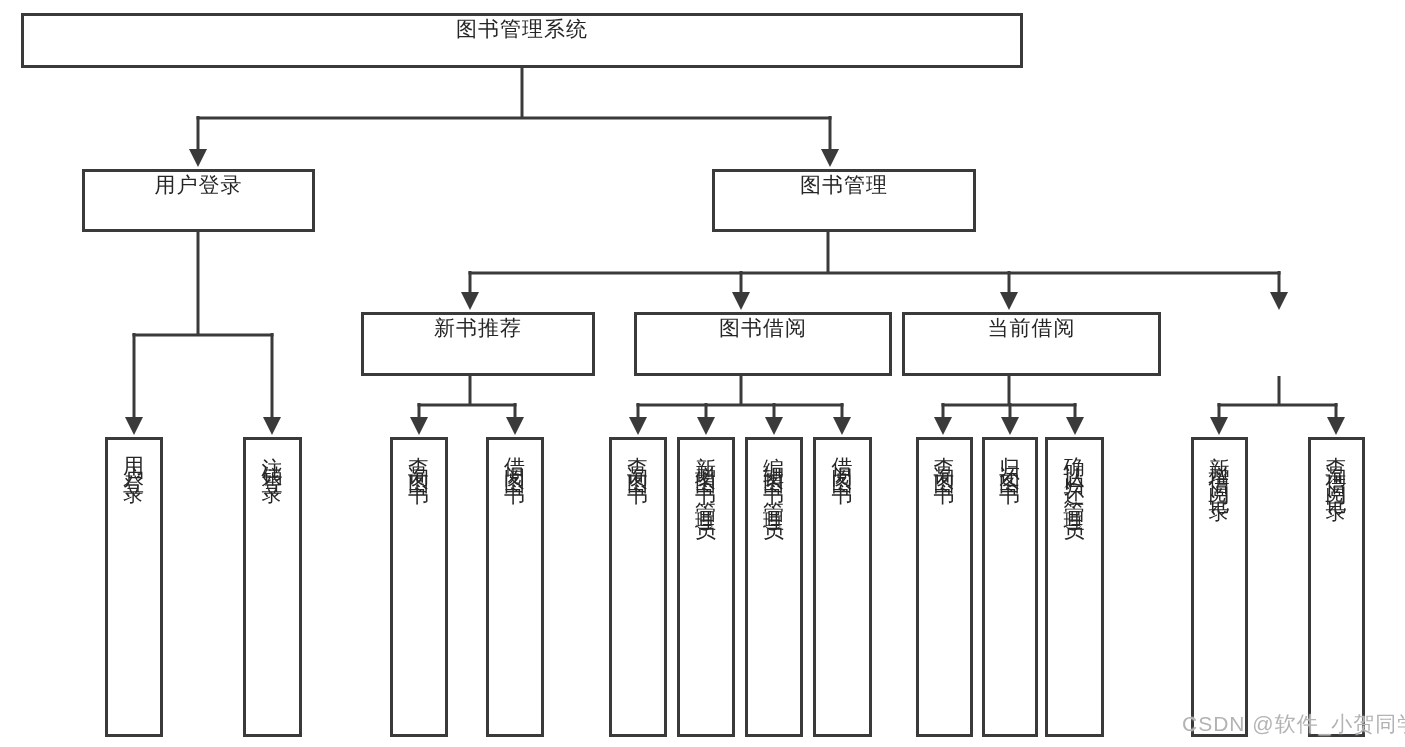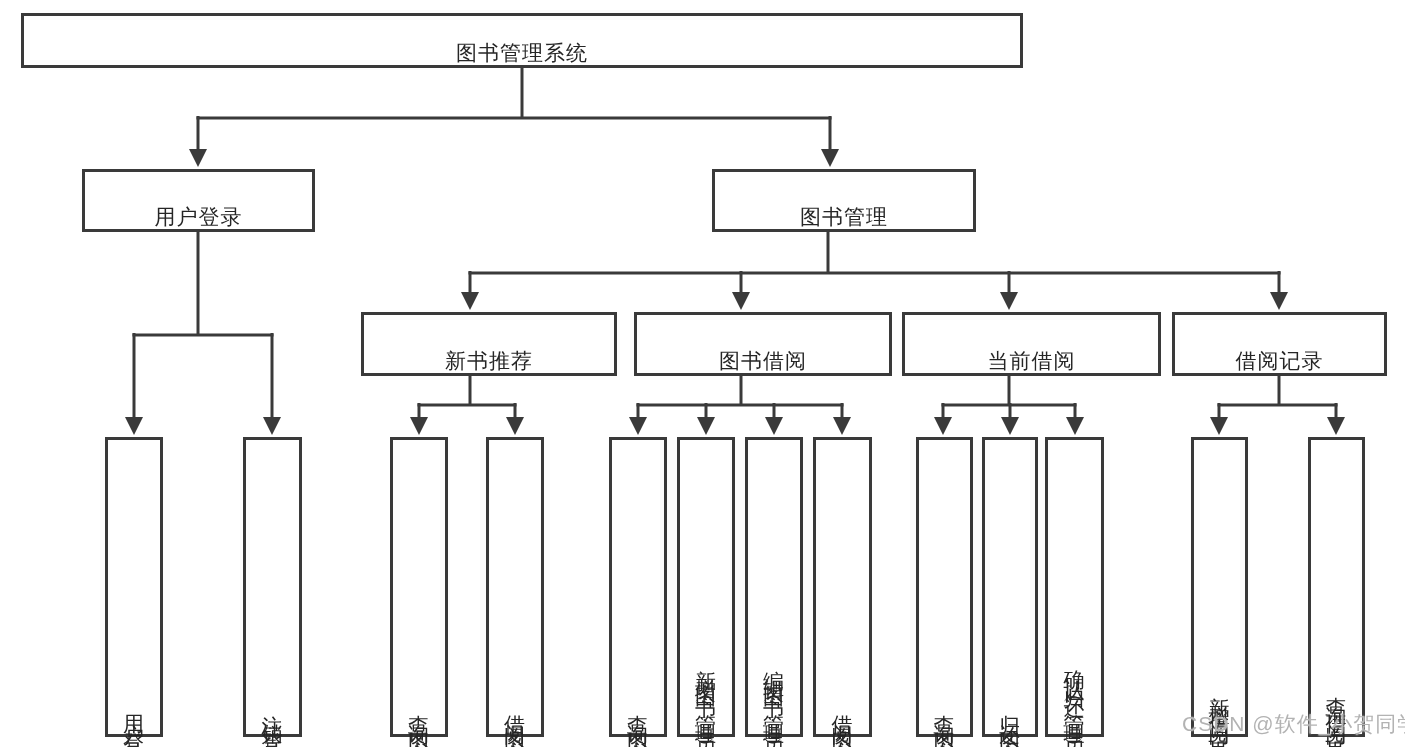--- a/index.html
+++ b/index.html
@@ -9,21 +9,21 @@
     background:#ffffff;
     font-family:"Liberation Sans", sans-serif;
     overflow:hidden;
   }
   .node{
     position:absolute;
     box-sizing:border-box;
     background:#ffffff;
     border:3px solid #3a3a3a;
     display:flex;
-    align-items:flex-end;
+    align-items:flex-start;
     justify-content:center;
     color:#262626;
     font-size:21px;
     line-height:1.2;
     z-index:2;
   }
   .node.h span{white-space:nowrap;letter-spacing:1px;}
   .node.v span{
     writing-mode:vertical-rl;
     text-orientation:mixed;
@@ -132,32 +132,29 @@
     <span>图书管理系统</span>
   </div>
 
   <div class="node h" style="left:82px;top:169px;width:233px;height:63px">
     <span>用户登录</span>
   </div>
   <div class="node h" style="left:712px;top:169px;width:264px;height:63px">
     <span>图书管理</span>
   </div>
 
-  <div class="node h" style="left:361px;top:312px;width:256px;height:64px">
+  <div class="node h" style="left:361px;top:312px;width:234px;height:64px">
     <span>新书推荐</span>
   </div>
   <div class="node h" style="left:634px;top:312px;width:258px;height:64px">
     <span>图书借阅</span>
   </div>
   <div class="node h" style="left:902px;top:312px;width:259px;height:64px">
     <span>当前借阅</span>
   </div>
-  <div class="node h" style="left:1172px;top:312px;width:215px;height:64px">
-    <span>借阅记录</span>
-  </div>
 
   <div class="node v" style="left:105px;top:437px;width:58px;height:300px">
     <span>用户登录</span>
   </div>
   <div class="node v" style="left:243px;top:437px;width:59px;height:300px">
     <span>注销登录</span>
   </div>
 
   <div class="node v" style="left:390px;top:437px;width:58px;height:300px">
     <span>查询图书</span>

